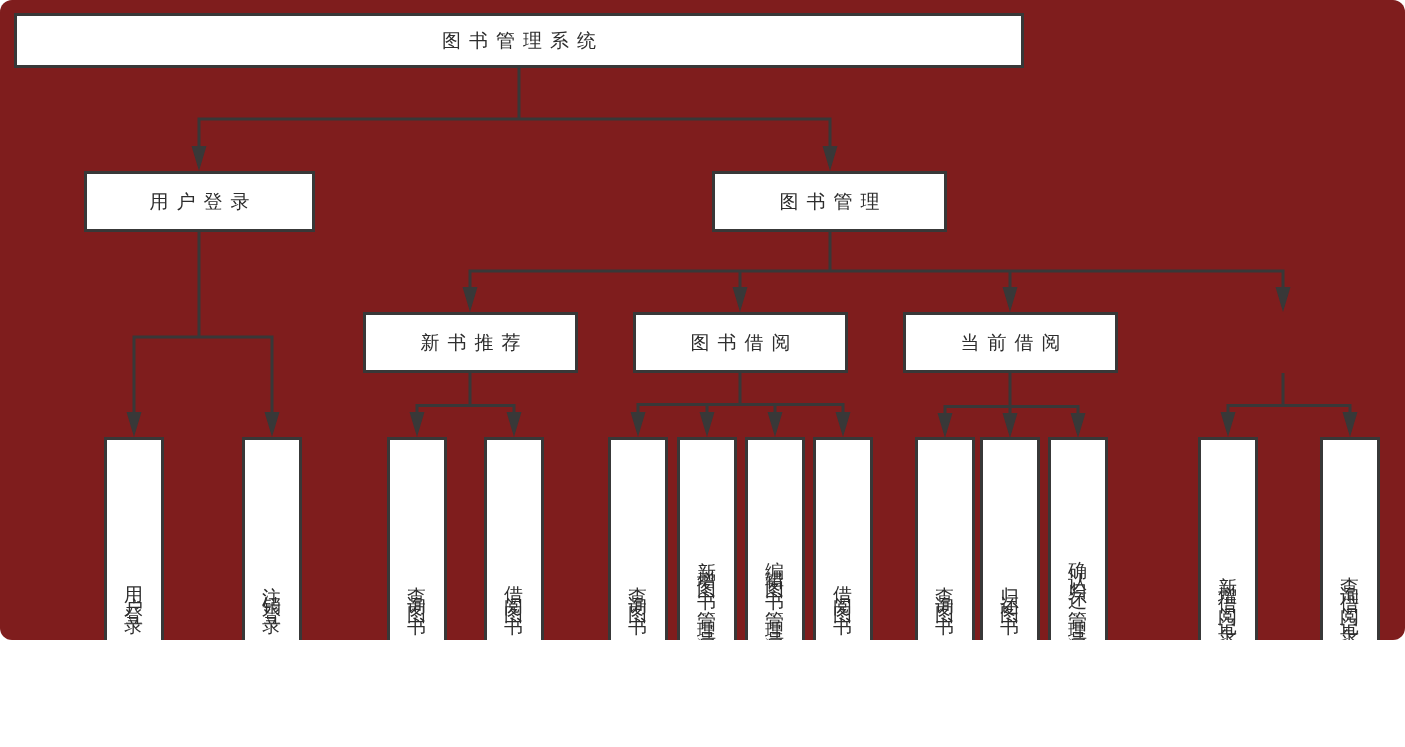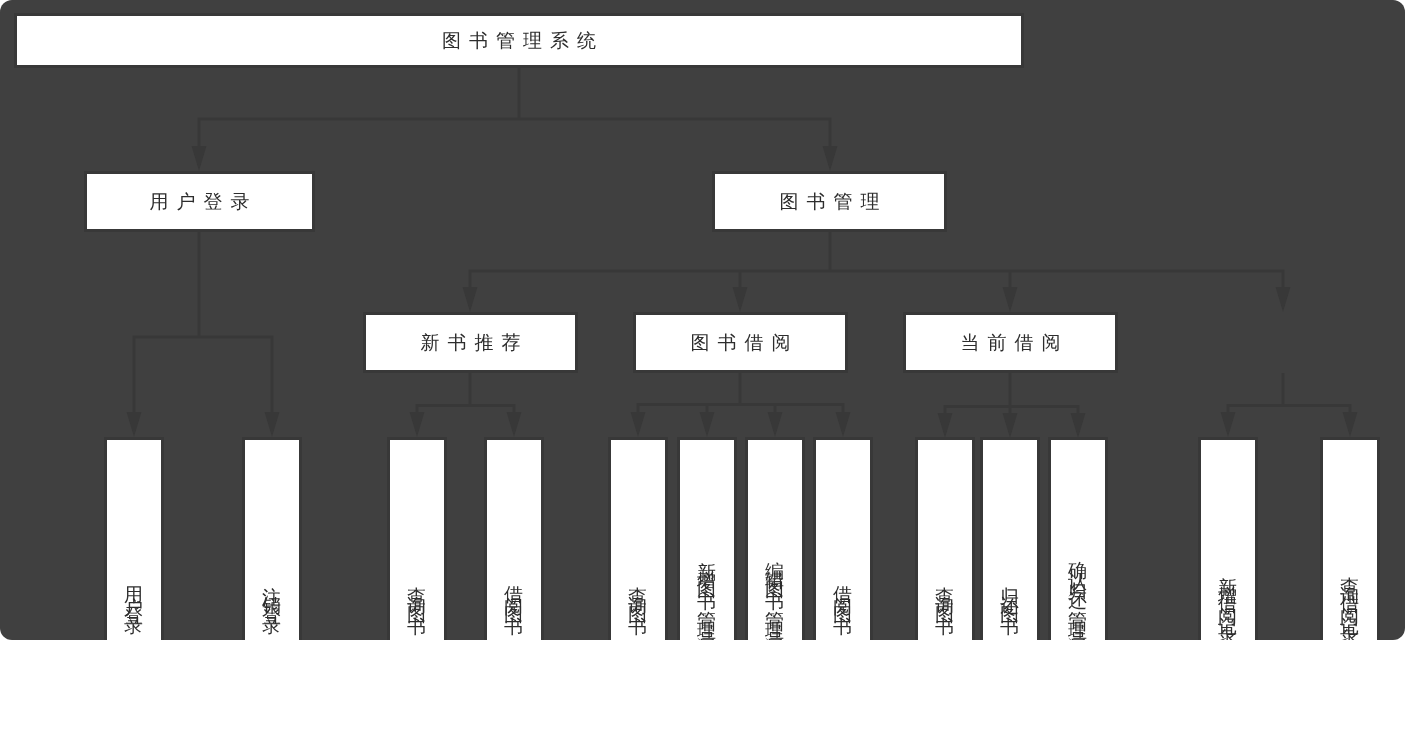--- a/index.html
+++ b/index.html
@@ -1,19 +1,19 @@
 <!DOCTYPE html>
 <html><head>
 <meta charset="utf-8">
 <style>
   html,body{margin:0;padding:0;background:#ffffff;}
   .canvas{
     position:relative;
     width:1405px;height:640px;
-    background:#404040;
+    background:#7f1d1d;
     font-family:"DejaVu Sans","Liberation Sans",sans-serif;
     overflow:hidden;
     border-radius:12px;
   }
   .wires{position:absolute;left:0;top:0;width:1405px;height:747px;}
   .wire{stroke:#383838;stroke-width:3;fill:none;}
   .arrow{fill:#383838;stroke:none;}
   .node{
     position:absolute;
     box-sizing:border-box;

